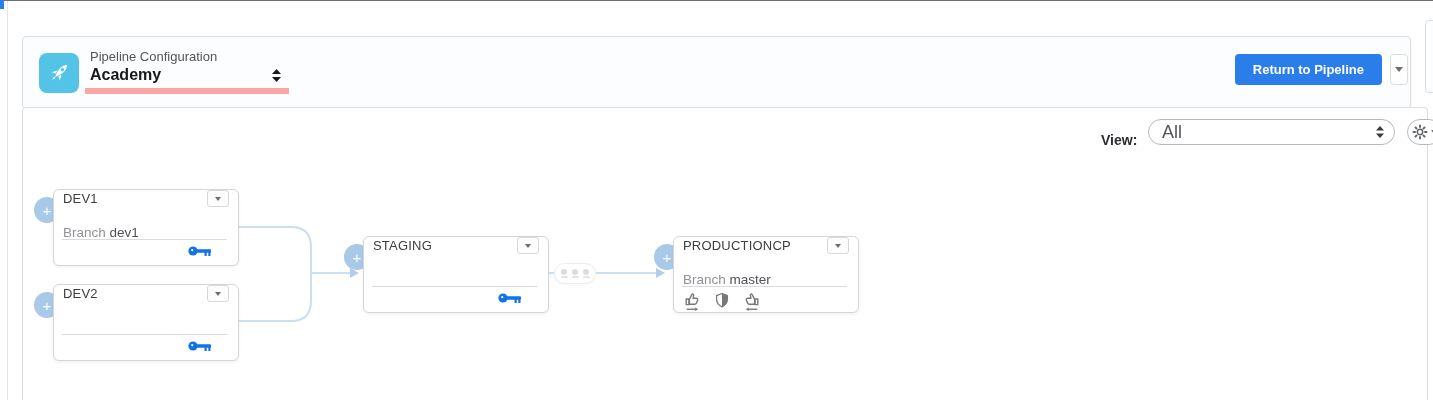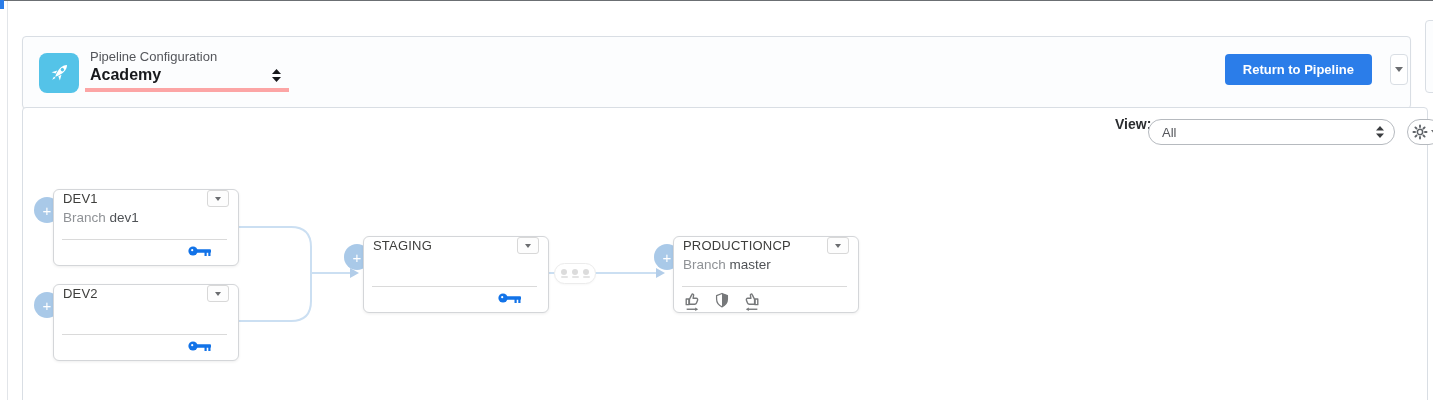--- a/index.html
+++ b/index.html
@@ -13,57 +13,57 @@
   .header-card { position:absolute; left:22px; top:36px; width:1389px; height:73px;
     background:#fcfdfe; border:1px solid #d9dee4; border-radius:4px;
     box-shadow:0 1px 2px rgba(0,0,0,.03); }
   .right-cut-card { position:absolute; left:1425px; top:20px; width:20px; height:73px;
     background:#fcfdfe; border:1px solid #d9dee4; border-radius:4px; }
   .app-tile { position:absolute; left:16px; top:16px; width:40px; height:40px;
     background:#54c3e8; border-radius:8px; display:flex; align-items:center; justify-content:center; }
   .header-text { position:absolute; left:62px; top:12px; width:204px; }
   .header-label { font-size:13px; color:#54565b; padding-left:5px; }
   .header-select { display:flex; align-items:center; justify-content:space-between;
-    border-bottom:4px solid #fca5a5; padding:2px 8px 4px 5px; cursor:pointer; }
+    border-bottom:6px solid #fca5a5; padding:2px 8px 4px 5px; cursor:pointer; }
   .header-select-value { font-size:16px; font-weight:600; color:#17191c; }
-  .btn-group { position:absolute; right:2px; top:17px; display:flex; gap:18px;align-items:center; }
+  .btn-group { position:absolute; right:2px; top:17px; display:flex; gap:8px;align-items:center; }
   .btn-primary { height:31px; padding:0 18px; background:#2b7de9; color:#fff; border:none;
     border-radius:4px; font-size:13px; font-weight:600; cursor:pointer;
     font-family:"Liberation Sans",sans-serif; }
   .btn-caret { width:18px; height:31px; background:#fff; border:1px solid #d9dee4;
     border-radius:4px; cursor:pointer; display:flex; align-items:center; justify-content:center; }
   .caret-tri { width:0; height:0; border-left:4px solid transparent; border-right:4px solid transparent;
     border-top:5px solid #6b6d70; }
 
   
   .canvas-card { position:absolute; left:22px; top:107px; width:1406px; height:340px;
     background:#fff; border:1px solid #d9dee4; border-radius:4px; }
-  .view-label { position:absolute; left:1078px; top:8px; font-size:14px; font-weight:600; color:#2b2d30;margin-left:14px; }
+  .view-label { position:absolute; left:1078px; top:24px; font-size:14px; font-weight:600; color:#2b2d30; }
   .view-select { position:absolute; left:1125px; top:11px; width:247px; height:26px;
     border:1px solid #b6babf; border-radius:13px; background:#fff; display:flex;
     align-items:center; justify-content:space-between; padding:0 10px 0 13px; cursor:pointer; }
-  .view-select-value { font-size:13px; color:#54565b; }
+  .view-select-value { font-size:18px; color:#54565b; }
   .gear-btn { position:absolute; left:1384px; top:11px; width:35px; height:26px;
     border:1px solid #b6babf; border-radius:13px; background:#fff; display:flex;
     align-items:center; justify-content:center; gap:3px; cursor:pointer; }
 
   
   .node { position:absolute; width:186px; height:77px; }
   .plus-circle { position:absolute; left:-19px; top:8px; width:26px; height:26px; border-radius:50%;
     background:#a9c9e8; color:#fff; display:flex; align-items:center; justify-content:center;
     font-size:15px; line-height:1; z-index:0; cursor:pointer; }
   .node-card { position:relative; z-index:1; width:186px; height:77px; background:#fff;
     border:1px solid #d4d6d9; border-radius:6px; box-shadow:0 1px 3px rgba(0,0,0,.07);
     padding:0 9px; cursor:pointer; }
   .node-head { display:flex; justify-content:space-between; align-items:flex-start; }
   .node-title { font-size:13px; color:#3e3e3c; letter-spacing:.2px; padding-top:1px; }
   .card-caret { width:22px; height:17px; background:#fdfdfd; border:1px solid #d8d8d8;
     border-radius:3px; display:flex; align-items:center; justify-content:center; cursor:pointer; }
   .card-caret .caret-tri { border-left-width:3.5px; border-right-width:3.5px; border-top-width:4.5px; }
-  .node-branch { font-size:13.5px; margin-top:3px; }
+  .node-branch { font-size:13.5px; margin-top:18px; }
   .branch-label { color:#8f9296; }
   .branch-value { color:#4f5256; }
   .node-divider { position:absolute; left:8px; right:11px; top:49px; height:1px; background:#dadada; }
   .key-icon { position:absolute; right:26px; bottom:8px; }
   .gate-icons { position:absolute; left:9px; top:52px; display:flex; gap:7px; align-items:flex-start; }
 
   .connector-svg { position:absolute; left:0; top:0; z-index:0; }
   .dots-pill { position:absolute; left:531px; top:155px; width:42px; height:21px; background:#fff;
     border:1px solid #ececec; border-radius:11px; z-index:2; display:flex; align-items:center;
     justify-content:center; gap:4px; box-shadow:0 1px 2px rgba(0,0,0,.03); }

